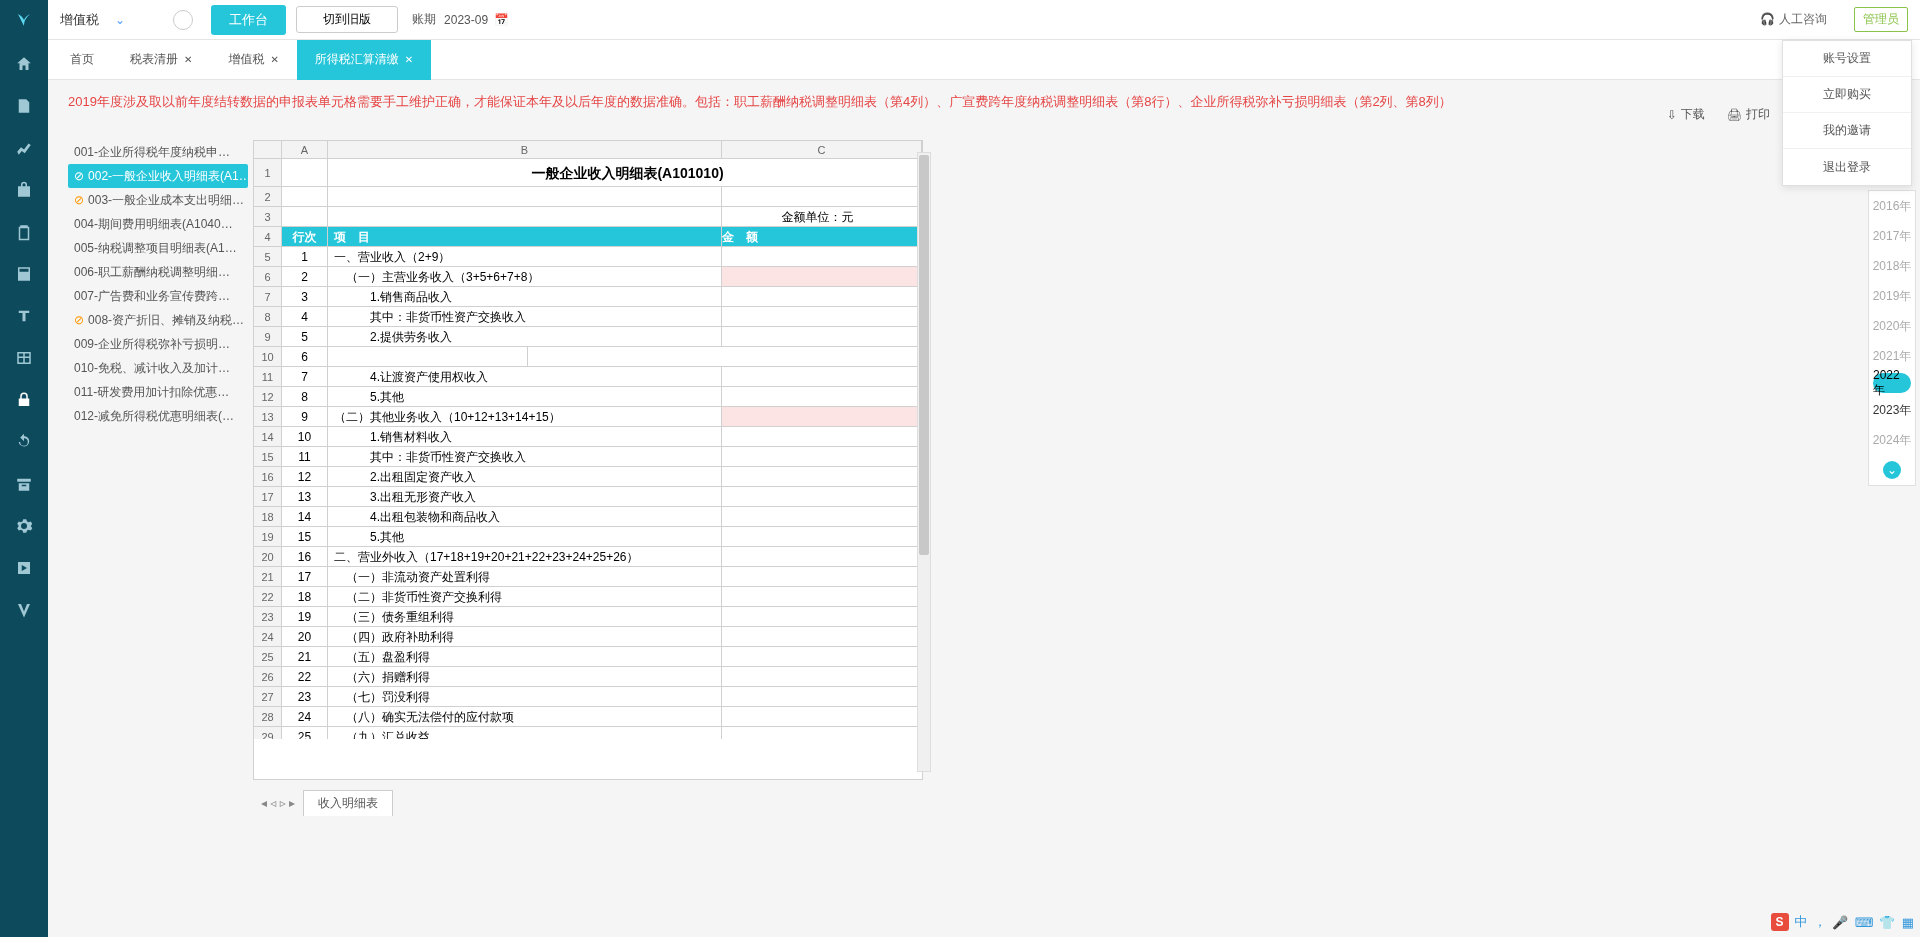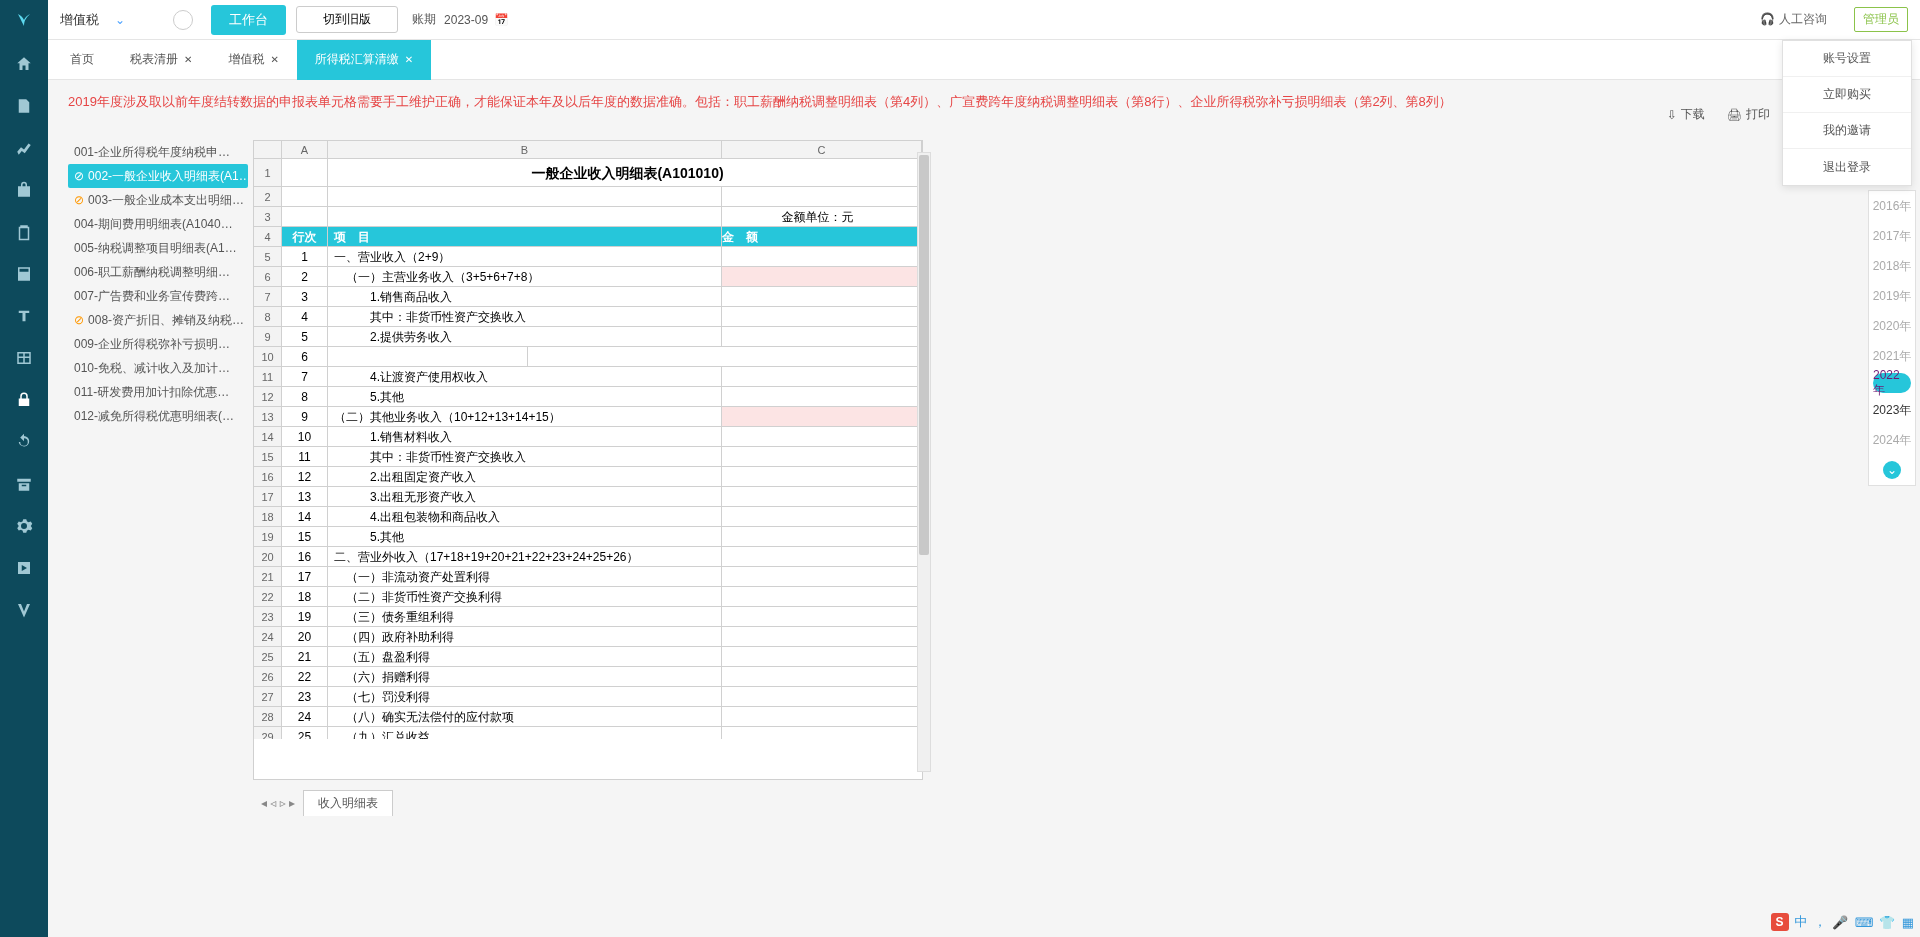--- a/index.html
+++ b/index.html
@@ -47,21 +47,21 @@
 .row.title .rn,.row.title .ca,.row.title .cb,.row.title .cc{line-height:28px}
 .row.unit .cc{text-align:center;padding-right:8px}
 .row.header .ca,.row.header .cb,.row.header .cc{background:#26c6da;color:#fff;font-weight:bold}
 .row .cc.pink{background:#fce4e4}
 .sheet-tab{position:absolute;left:253px;top:790px;height:26px;display:flex;align-items:center}
 .sheet-tab .arrows{display:flex;gap:2px;padding:0 8px;color:#888}
 .sheet-tab .stab{background:#fff;border:1px solid #ccc;border-bottom:none;padding:4px 14px;color:#555}
 .yearbar{position:absolute;right:4px;top:190px;width:48px;background:#fff;border:1px solid #e0e0e0;display:flex;flex-direction:column}
 .yearbar .y{height:30px;display:flex;align-items:center;justify-content:center;color:#aaa;cursor:pointer;font-size:12px}
 .yearbar .y.dark{color:#333}
-.yearbar .y.active{background:#26c6da;color:#701a75;border-radius:10px;margin:2px 4px;height:20px}
+.yearbar .y.active{background:#26c6da;color:#000000;border-radius:10px;margin:2px 4px;height:20px}
 .yearbar .more{background:#26c6da;color:#fff;border-radius:50%;width:18px;height:18px;margin:6px auto;display:flex;align-items:center;justify-content:center}
 .usermenu{position:absolute;right:8px;top:40px;width:130px;background:#fff;border:1px solid #e0e0e0;box-shadow:0 2px 8px rgba(0,0,0,.1)}
 .usermenu .mi{height:36px;display:flex;align-items:center;justify-content:center;color:#555;cursor:pointer;border-bottom:1px solid #f0f0f0}
 .usermenu .mi:last-child{border-bottom:none}
 .ime{position:absolute;right:6px;bottom:6px;display:flex;gap:6px;align-items:center}
 .ime .s{width:18px;height:18px;background:#e74c3c;color:#fff;border-radius:3px;display:flex;align-items:center;justify-content:center;font-weight:bold}
 .ime .i{color:#3498db;font-size:13px}
 .vscroll{position:absolute;left:917px;top:152px;width:14px;height:620px;background:#f0f0f0;border:1px solid #ddd}
 .vscroll .thumb{position:absolute;top:2px;left:1px;right:1px;height:400px;background:#c8c8c8;border-radius:2px}
 svg{width:18px;height:18px;fill:currentColor}

